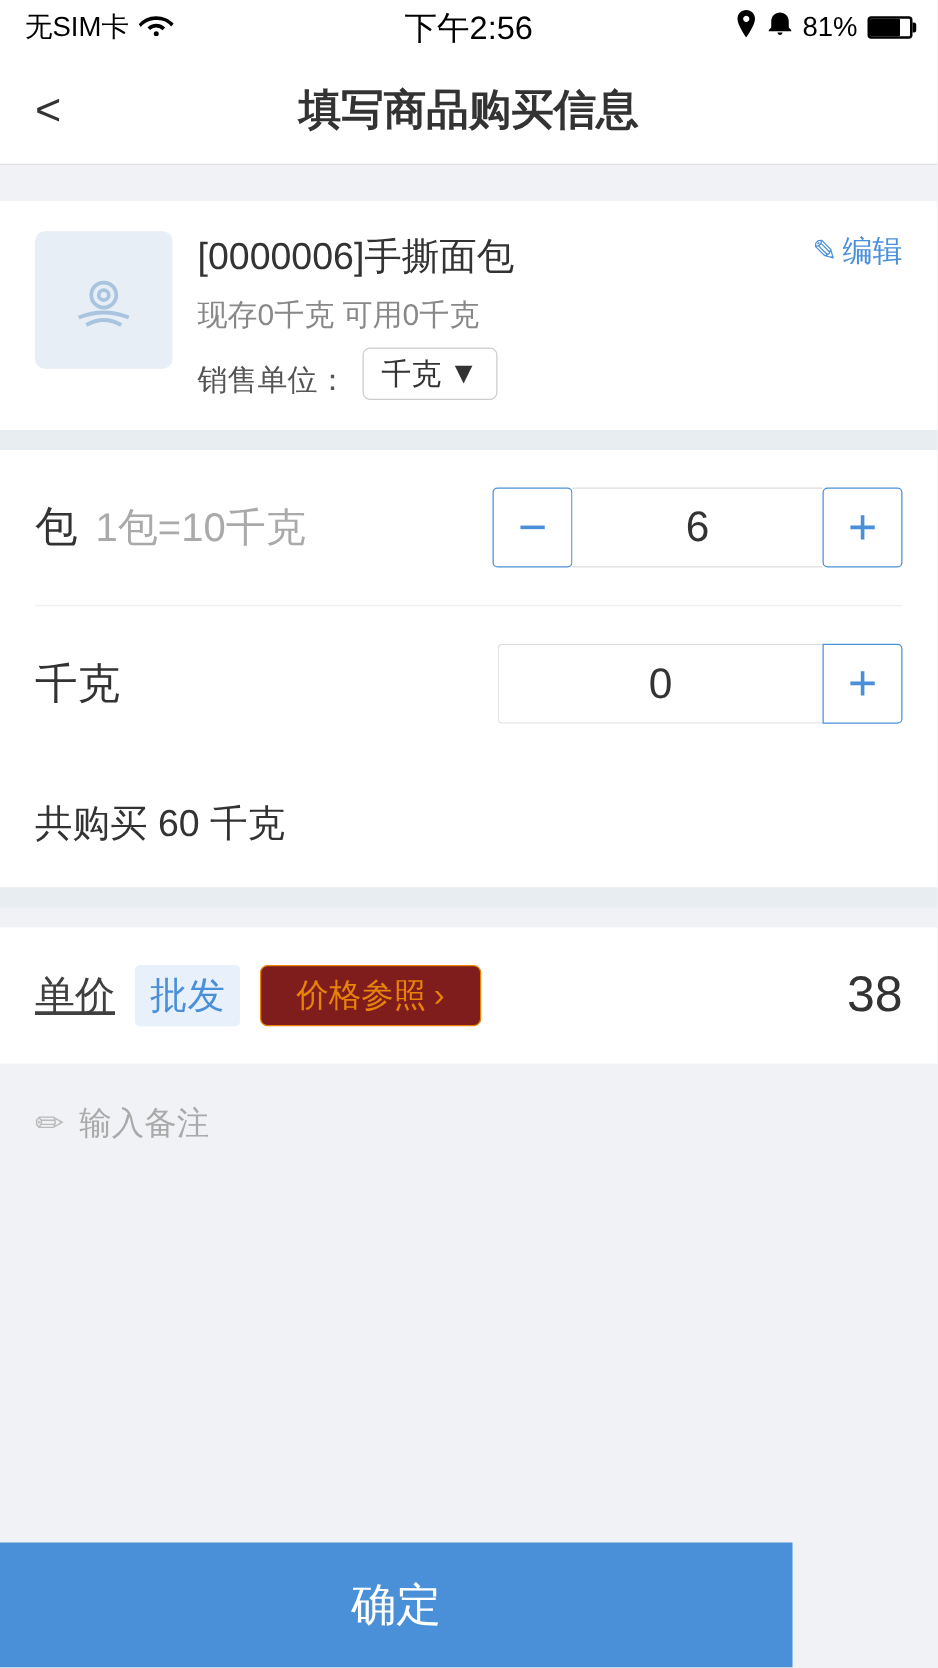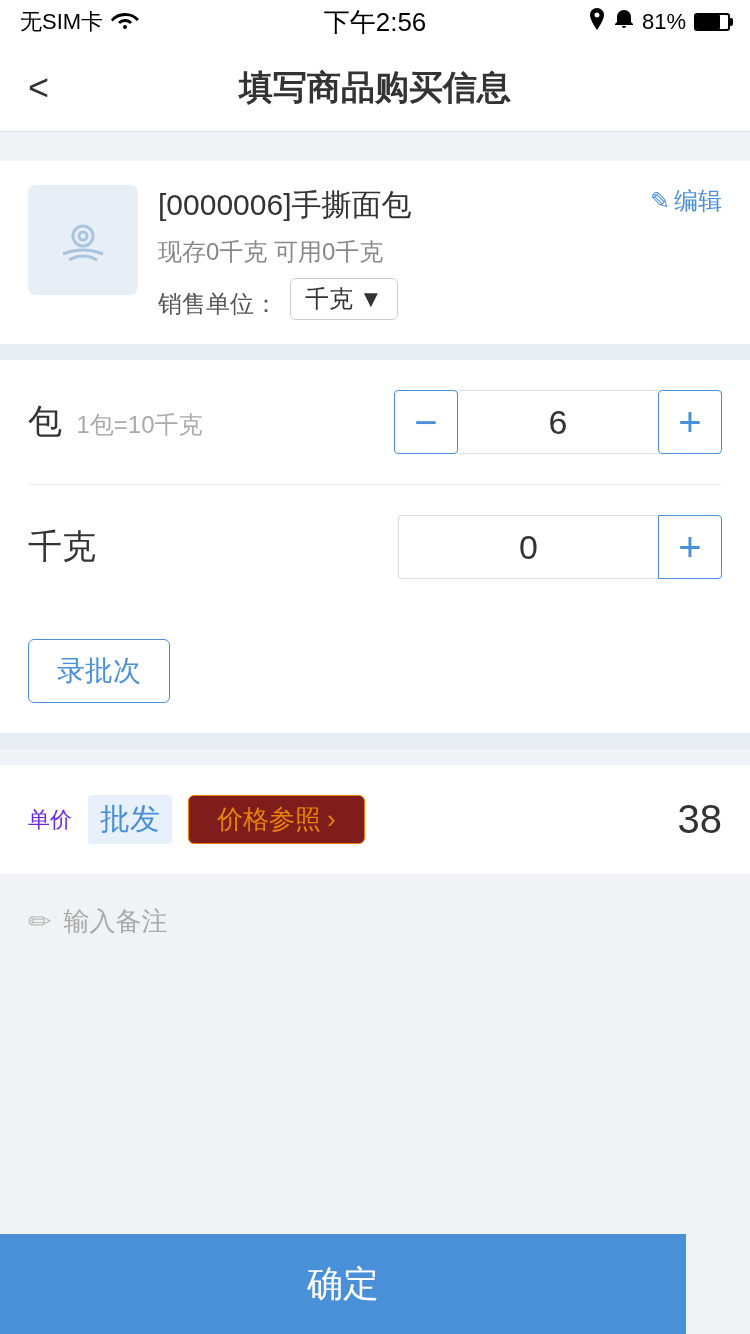--- a/index.html
+++ b/index.html
@@ -187,21 +187,21 @@
     }
     .input-row:last-child {
       border-bottom: none;
     }
     .input-label {
       font-size: 34px;
       color: #333;
       font-weight: 500;
     }
     .input-hint {
-      font-size: 24px;
+      font-size: 32px;
       color: #aaa;
       margin-left: 10px;
     }
     .quantity-control {
       display: flex;
       align-items: center;
       gap: 0;
     }
     .qty-btn {
       width: 64px;
@@ -271,23 +271,24 @@
       padding: 30px 28px;
       flex-shrink: 0;
       margin-top: 16px;
     }
     .price-row {
       display: flex;
       align-items: center;
       gap: 16px;
     }
     .price-label {
-      font-size: 22px;
-      color: #6d28d9;
-      font-weight: 500;
+      font-size: 32px;
+      color: #404040;
+      font-weight: 500;
+      text-decoration: underline;
     }
     .price-badge {
       background: #e8f0fb;
       color: #4a90d9;
       font-size: 30px;
       padding: 4px 12px;
       border-radius: 4px;
     }
     .price-ref-btn {
       border: 1.5px solid #e8830a;
@@ -344,21 +345,21 @@
     }
 
     
     .flex-spacer {
       flex: 1;
       background: #f0f2f5;
     }
 
     
     .confirm-btn {
-      width: 686px;
+      width: 634px;
       height: 100px;
       background: #4a90d9;
       color: #fff;
       font-size: 36px;
       font-weight: 500;
       border: none;
       cursor: pointer;
       display: flex;
       align-items: center;
       justify-content: center;
@@ -444,21 +445,21 @@
   <div class="input-row">
     <span class="input-label">千克</span>
     <div class="quantity-control">
       <input class="qty-input-no-minus" type="text" value="0" style="">
       <button class="qty-btn" style="border-left:1.5px solid #4a90d9; border-radius:0 4px 4px 0;">+</button>
     </div>
   </div>
 </div>
 
 <div class="summary-row">
-  <button class="batch-btn">录批次</button>
+  <span class="summary-text">共购买 60 千克</span>
 </div>
 
 <div class="separator"></div>
 
 <div class="price-section">
   <div class="price-row">
     <span class="price-label">单价</span>
     <span class="price-badge">批发</span>
     <button class="price-ref-btn">
       <span>价格参照</span>

